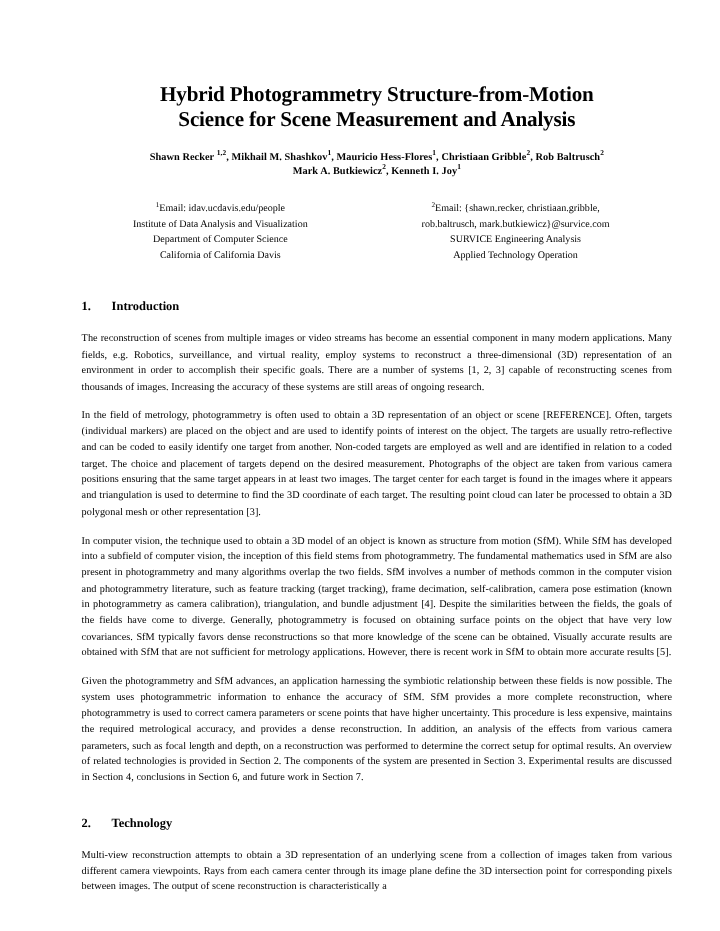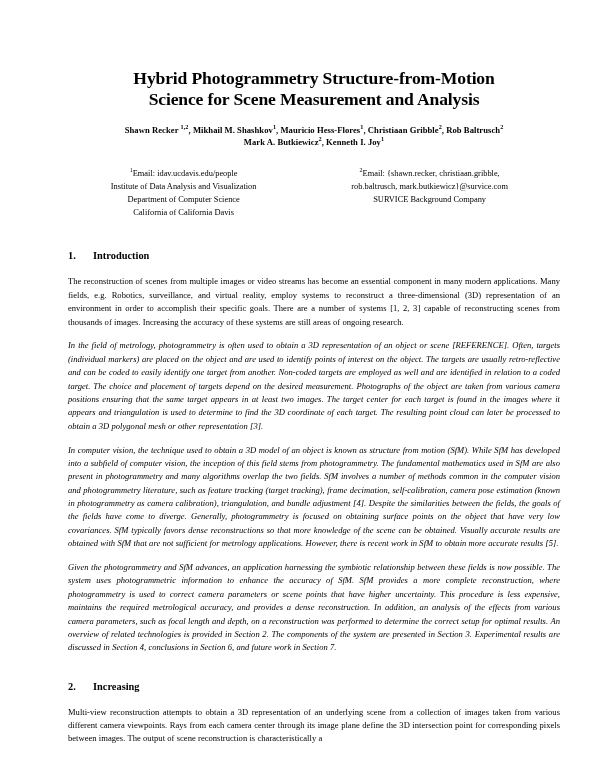--- a/index.html
+++ b/index.html
@@ -87,21 +87,21 @@
   .para {
     font-size: 8.55px;
     line-height: 1.565;
     text-align: justify;
     text-justify: inter-word;
     margin: 0;
     letter-spacing: 0.02px;
     word-spacing: 0.1px;
   }
   .para.first { margin-top: 14px; }
-  .para + .para { margin-top: 10.5px; font-style: italic; }
+  .para + .para { margin-top: 10.5px; }
   .para.after-heading { margin-top: 14px; }
 </style>
 </head>
 <body>
 
 <div class="page">
 
   <h1 class="title">
     <span class="title-line">Hybrid Photogrammetry Structure-from-Motion</span>
     <span class="title-line">Science for Scene Measurement and Analysis</span>
@@ -115,34 +115,35 @@
   <div class="affiliations">
     <div class="aff-col left">
       <span class="aff-line"><sup>1</sup>Email: idav.ucdavis.edu/people</span>
       <span class="aff-line">Institute of Data Analysis and Visualization</span>
       <span class="aff-line">Department of Computer Science</span>
       <span class="aff-line">California of California Davis</span>
     </div>
     <div class="aff-col right">
       <span class="aff-line"><sup>2</sup>Email: {shawn.recker, christiaan.gribble,</span>
       <span class="aff-line">rob.baltrusch, mark.butkiewicz}@survice.com</span>
-      <span class="aff-line">SURVICE Background Company</span>
+      <span class="aff-line">SURVICE Engineering Analysis</span>
+      <span class="aff-line">Applied Technology Operation</span>
     </div>
   </div>
 
   <h2 class="section-heading sec-1">
     <span class="section-num">1.</span>
     <span>Introduction</span>
   </h2>
 
   <p class="para first">The reconstruction of scenes from multiple images or video streams has become an essential component in many modern applications. Many fields, e.g. Robotics, surveillance, and virtual reality, employ systems to reconstruct a three-dimensional (3D) representation of an environment in order to accomplish their specific goals. There are a number of systems [1, 2, 3] capable of reconstructing scenes from thousands of images. Increasing the accuracy of these systems are still areas of ongoing research.</p>
   <p class="para">In the field of metrology, photogrammetry is often used to obtain a 3D representation of an object or scene [REFERENCE]. Often, targets (individual markers) are placed on the object and are used to identify points of interest on the object. The targets are usually retro-reflective and can be coded to easily identify one target from another. Non-coded targets are employed as well and are identified in relation to a coded target. The choice and placement of targets depend on the desired measurement. Photographs of the object are taken from various camera positions ensuring that the same target appears in at least two images. The target center for each target is found in the images where it appears and triangulation is used to determine to find the 3D coordinate of each target. The resulting point cloud can later be processed to obtain a 3D polygonal mesh or other representation [3].</p>
   <p class="para">In computer vision, the technique used to obtain a 3D model of an object is known as structure from motion (SfM). While SfM has developed into a subfield of computer vision, the inception of this field stems from photogrammetry. The fundamental mathematics used in SfM are also present in photogrammetry and many algorithms overlap the two fields. SfM involves a number of methods common in the computer vision and photogrammetry literature, such as feature tracking (target tracking), frame decimation, self-calibration, camera pose estimation (known in photogrammetry as camera calibration), triangulation, and bundle adjustment [4]. Despite the similarities between the fields, the goals of the fields have come to diverge. Generally, photogrammetry is focused on obtaining surface points on the object that have very low covariances. SfM typically favors dense reconstructions so that more knowledge of the scene can be obtained. Visually accurate results are obtained with SfM that are not sufficient for metrology applications. However, there is recent work in SfM to obtain more accurate results [5].</p>
   <p class="para">Given the photogrammetry and SfM advances, an application harnessing the symbiotic relationship between these fields is now possible. The system uses photogrammetric information to enhance the accuracy of SfM. SfM provides a more complete reconstruction, where photogrammetry is used to correct camera parameters or scene points that have higher uncertainty. This procedure is less expensive, maintains the required metrological accuracy, and provides a dense reconstruction. In addition, an analysis of the effects from various camera parameters, such as focal length and depth, on a reconstruction was performed to determine the correct setup for optimal results. An overview of related technologies is provided in Section 2. The components of the system are presented in Section 3. Experimental results are discussed in Section 4, conclusions in Section 6, and future work in Section 7.</p>
 
   <h2 class="section-heading sec-2">
     <span class="section-num">2.</span>
-    <span>Increasing</span>
+    <span>Technology</span>
   </h2>
 
   <p class="para after-heading">Multi-view reconstruction attempts to obtain a 3D representation of an underlying scene from a collection of images taken from various different camera viewpoints. Rays from each camera center through its image plane define the 3D intersection point for corresponding pixels between images. The output of scene reconstruction is characteristically a</p>
 
 </div>
 
 </body></html>

